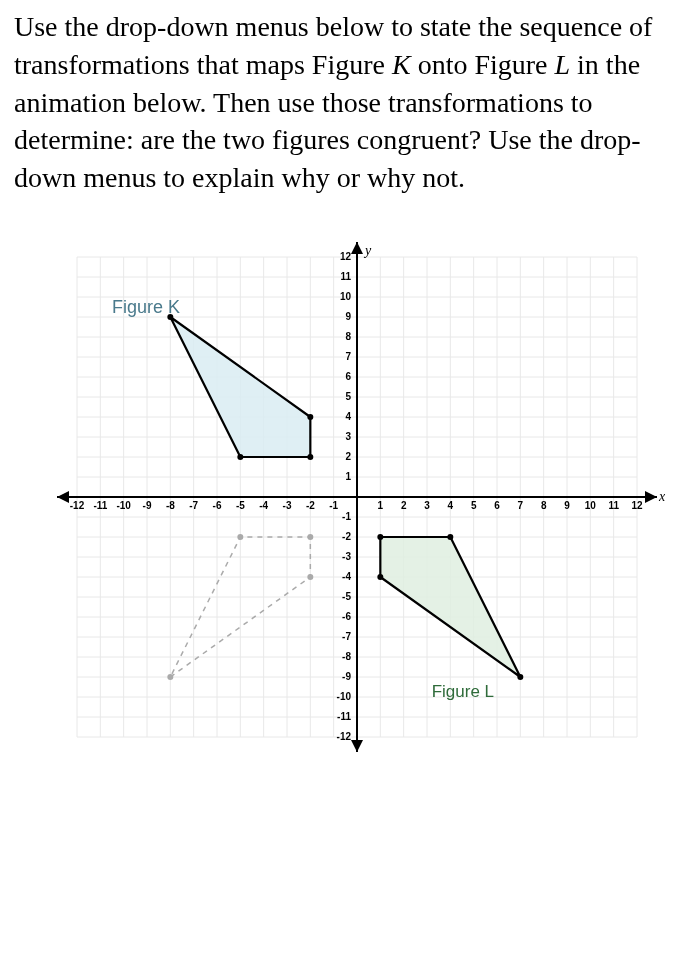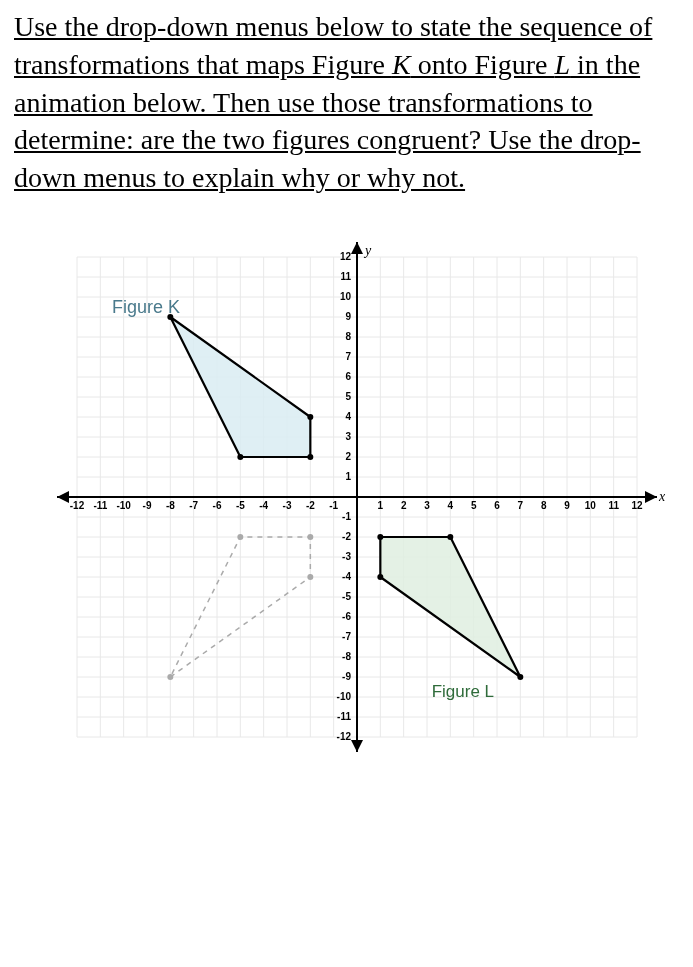--- a/index.html
+++ b/index.html
@@ -6,21 +6,20 @@
     margin: 0;
     padding: 0;
     background: #fff;
     font-family: Georgia, 'Times New Roman', serif;
     color: #000;
     width: 693px;
   }
   .page {
     padding: 8px 14px 20px 14px;
     box-sizing: border-box;
-    text-decoration: underline;
   }
   .prompt {
     font-size: 28px;
     line-height: 1.35;
     margin-bottom: 40px;
   }
   .mathit {
     font-style: italic;
     font-family: 'Times New Roman', Georgia, serif;
   }

